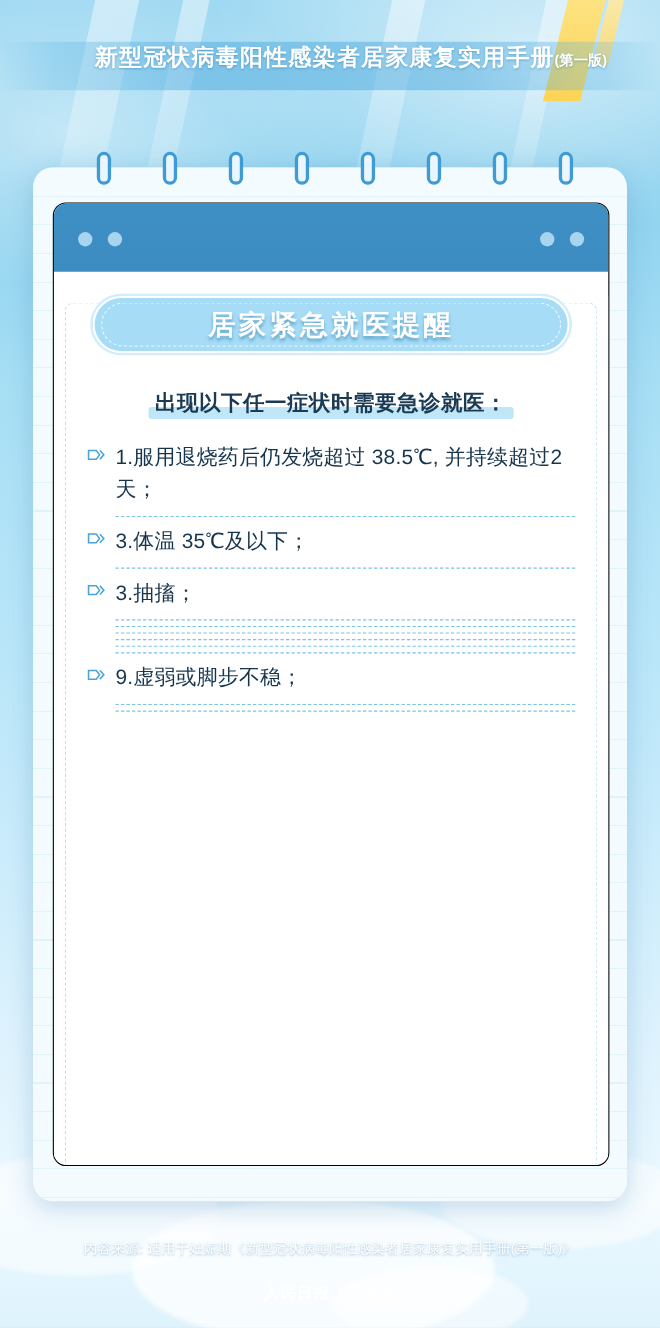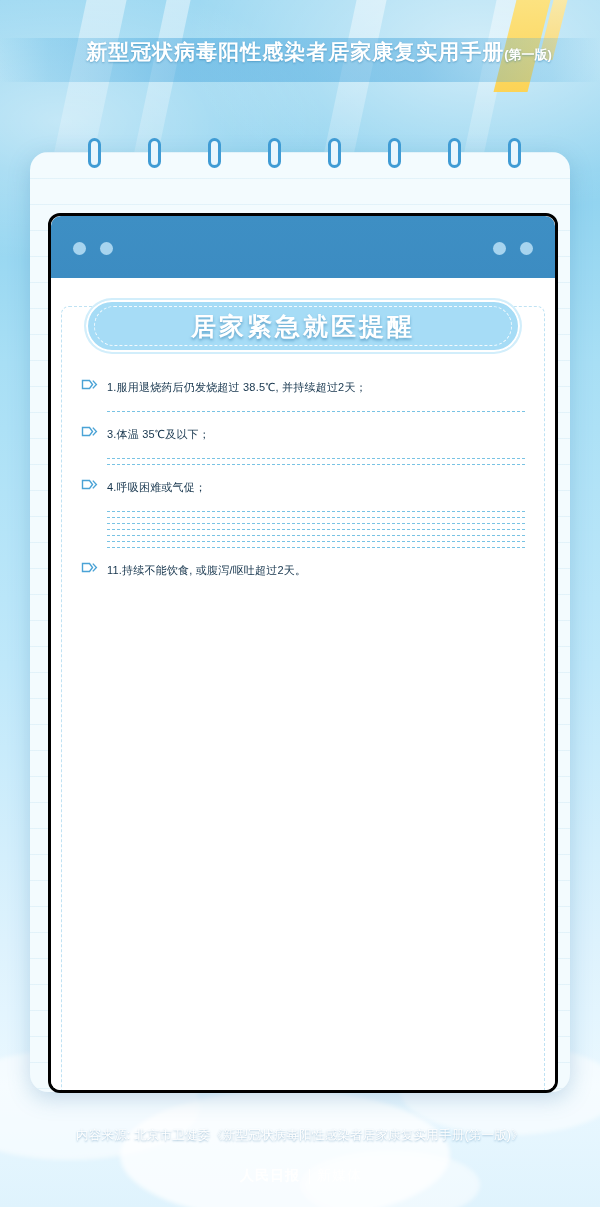--- a/index.html
+++ b/index.html
@@ -132,26 +132,26 @@
     border: 3px solid #3f9bd4;
     border-radius: 7px;
     background: #e9f6fd;
     box-sizing: border-box;
   }
 
   
   .panel {
     position: absolute;
     left: 18px;
-    top: 61px;
+    top: 32px;
     width: 504px;
     height: 874px;
     border-radius: 12px;
     background: #ffffff;
-    border: 3px solid #000000;
+    border: 1px solid #000000;
     overflow: hidden;
   }
   .panel-topbar {
     position: relative;
     height: 62px;
     background: linear-gradient(180deg, #3e8fc4 0%, #3c8cc2 100%);
     border-radius: 10px 10px 0 0;
   }
   .panel-topbar .dots {
     position: absolute;
@@ -252,21 +252,21 @@
   }
   .bullet {
     flex: 0 0 auto;
     width: 17px;
     height: 15px;
     margin-top: 7px;
     margin-right: 9px;
   }
   .item-text {
     flex: 1 1 auto;
-    font-size: 11px;
+    font-size: 19px;
     line-height: 29px;
     color: #16354d;
     letter-spacing: 0.2px;
     padding: 3px 0 4px;
   }
   .divider {
     border-top: 1px dashed #79c3e4;
     margin: 5px 0 5px 26px;
     height: 0;
   }
@@ -362,20 +362,26 @@
       </div>
 
       <div class="panel-body">
         <div class="panel-inner-frame"></div>
 
         <div class="title-pill">
           <div class="dash"></div>
           <div class="title-pill-text">居家紧急就医提醒</div>
         </div>
 
+        <div class="subtitle-wrap">
+          <div class="subtitle">
+            <span class="subtitle-hl"></span>
+            <span class="txt">出现以下任一症状时需要急诊就医：</span>
+          </div>
+        </div>
 
         <div class="list">
 
           <div class="item">
             <span class="bullet">
               <svg width="17" height="15" viewBox="0 0 17 15">
                   <path d="M1.5 3.5 L8.5 3.5 L11.5 7.5 L8.5 11.5 L1.5 11.5 Z" fill="none" stroke="#4aa3d6" stroke-width="1.4"></path>
                   <path d="M11.8 3.6 L15.4 7.5 L11.8 11.4" fill="none" stroke="#4aa3d6" stroke-width="1.4"></path>
                 </svg>
             </span>
@@ -387,61 +393,61 @@
             <span class="bullet">
               <svg width="17" height="15" viewBox="0 0 17 15">
                   <path d="M1.5 3.5 L8.5 3.5 L11.5 7.5 L8.5 11.5 L1.5 11.5 Z" fill="none" stroke="#4aa3d6" stroke-width="1.4"></path>
                   <path d="M11.8 3.6 L15.4 7.5 L11.8 11.4" fill="none" stroke="#4aa3d6" stroke-width="1.4"></path>
                 </svg>
             </span>
             <span class="item-text">3.体温 35℃及以下；</span>
           </div>
           <div class="divider"></div>
 
-          <div class="divider"></div>
-
           <div class="item">
             <span class="bullet">
               <svg width="17" height="15" viewBox="0 0 17 15">
                   <path d="M1.5 3.5 L8.5 3.5 L11.5 7.5 L8.5 11.5 L1.5 11.5 Z" fill="none" stroke="#4aa3d6" stroke-width="1.4"></path>
                   <path d="M11.8 3.6 L15.4 7.5 L11.8 11.4" fill="none" stroke="#4aa3d6" stroke-width="1.4"></path>
                 </svg>
             </span>
-            <span class="item-text">4.呼吸困难或气促；</span>
+            <span class="item-text">3.抽搐；</span>
           </div>
-          <div class="divider"></div>
-
           <div class="divider"></div>
 
           <div class="divider"></div>
 
           <div class="divider"></div>
 
           <div class="divider"></div>
 
           <div class="divider"></div>
 
           <div class="divider"></div>
 
           <div class="item">
             <span class="bullet">
               <svg width="17" height="15" viewBox="0 0 17 15">
                   <path d="M1.5 3.5 L8.5 3.5 L11.5 7.5 L8.5 11.5 L1.5 11.5 Z" fill="none" stroke="#4aa3d6" stroke-width="1.4"></path>
                   <path d="M11.8 3.6 L15.4 7.5 L11.8 11.4" fill="none" stroke="#4aa3d6" stroke-width="1.4"></path>
                 </svg>
             </span>
-            <span class="item-text">11.持续不能饮食, 或腹泻/呕吐超过2天。</span>
+            <span class="item-text">9.虚弱或脚步不稳；</span>
           </div>
+          <div class="divider"></div>
+
+          <div class="divider"></div>
+
 
         </div>
       </div>
     </div>
   </div>
 
-  <div class="source">内容来源: 北京市卫健委《新型冠状病毒阳性感染者居家康复实用手册(第一版)》</div>
+  <div class="source">内容来源: 适用于妊娠期《新型冠状病毒阳性感染者居家康复实用手册(第一版)》</div>
 
   <div class="brand">
     <span class="brand-logo">人民日报</span>
     <span class="brand-sep"></span>
     <span class="brand-text">新媒体</span>
   </div>
 
 </div>
 
 </body></html>

